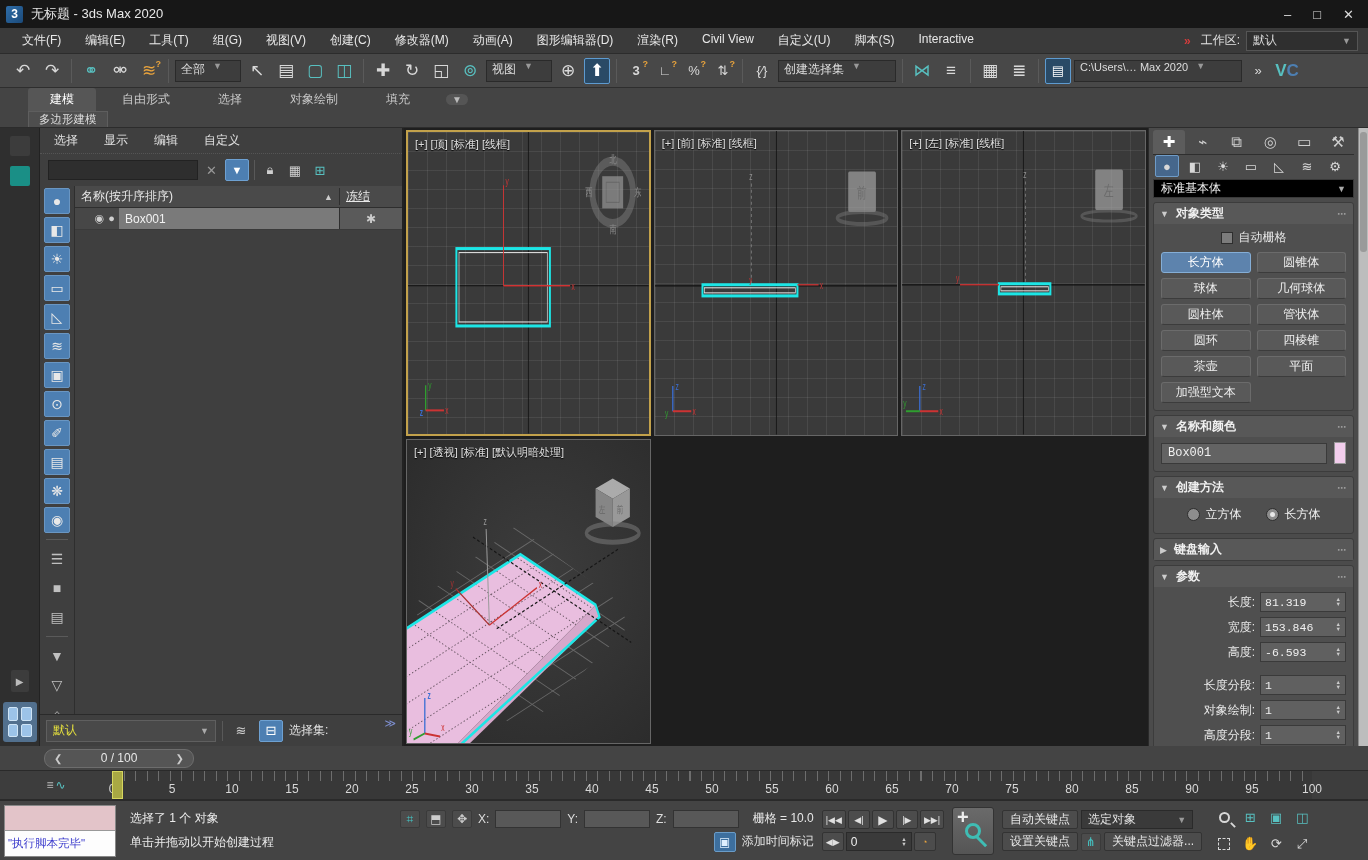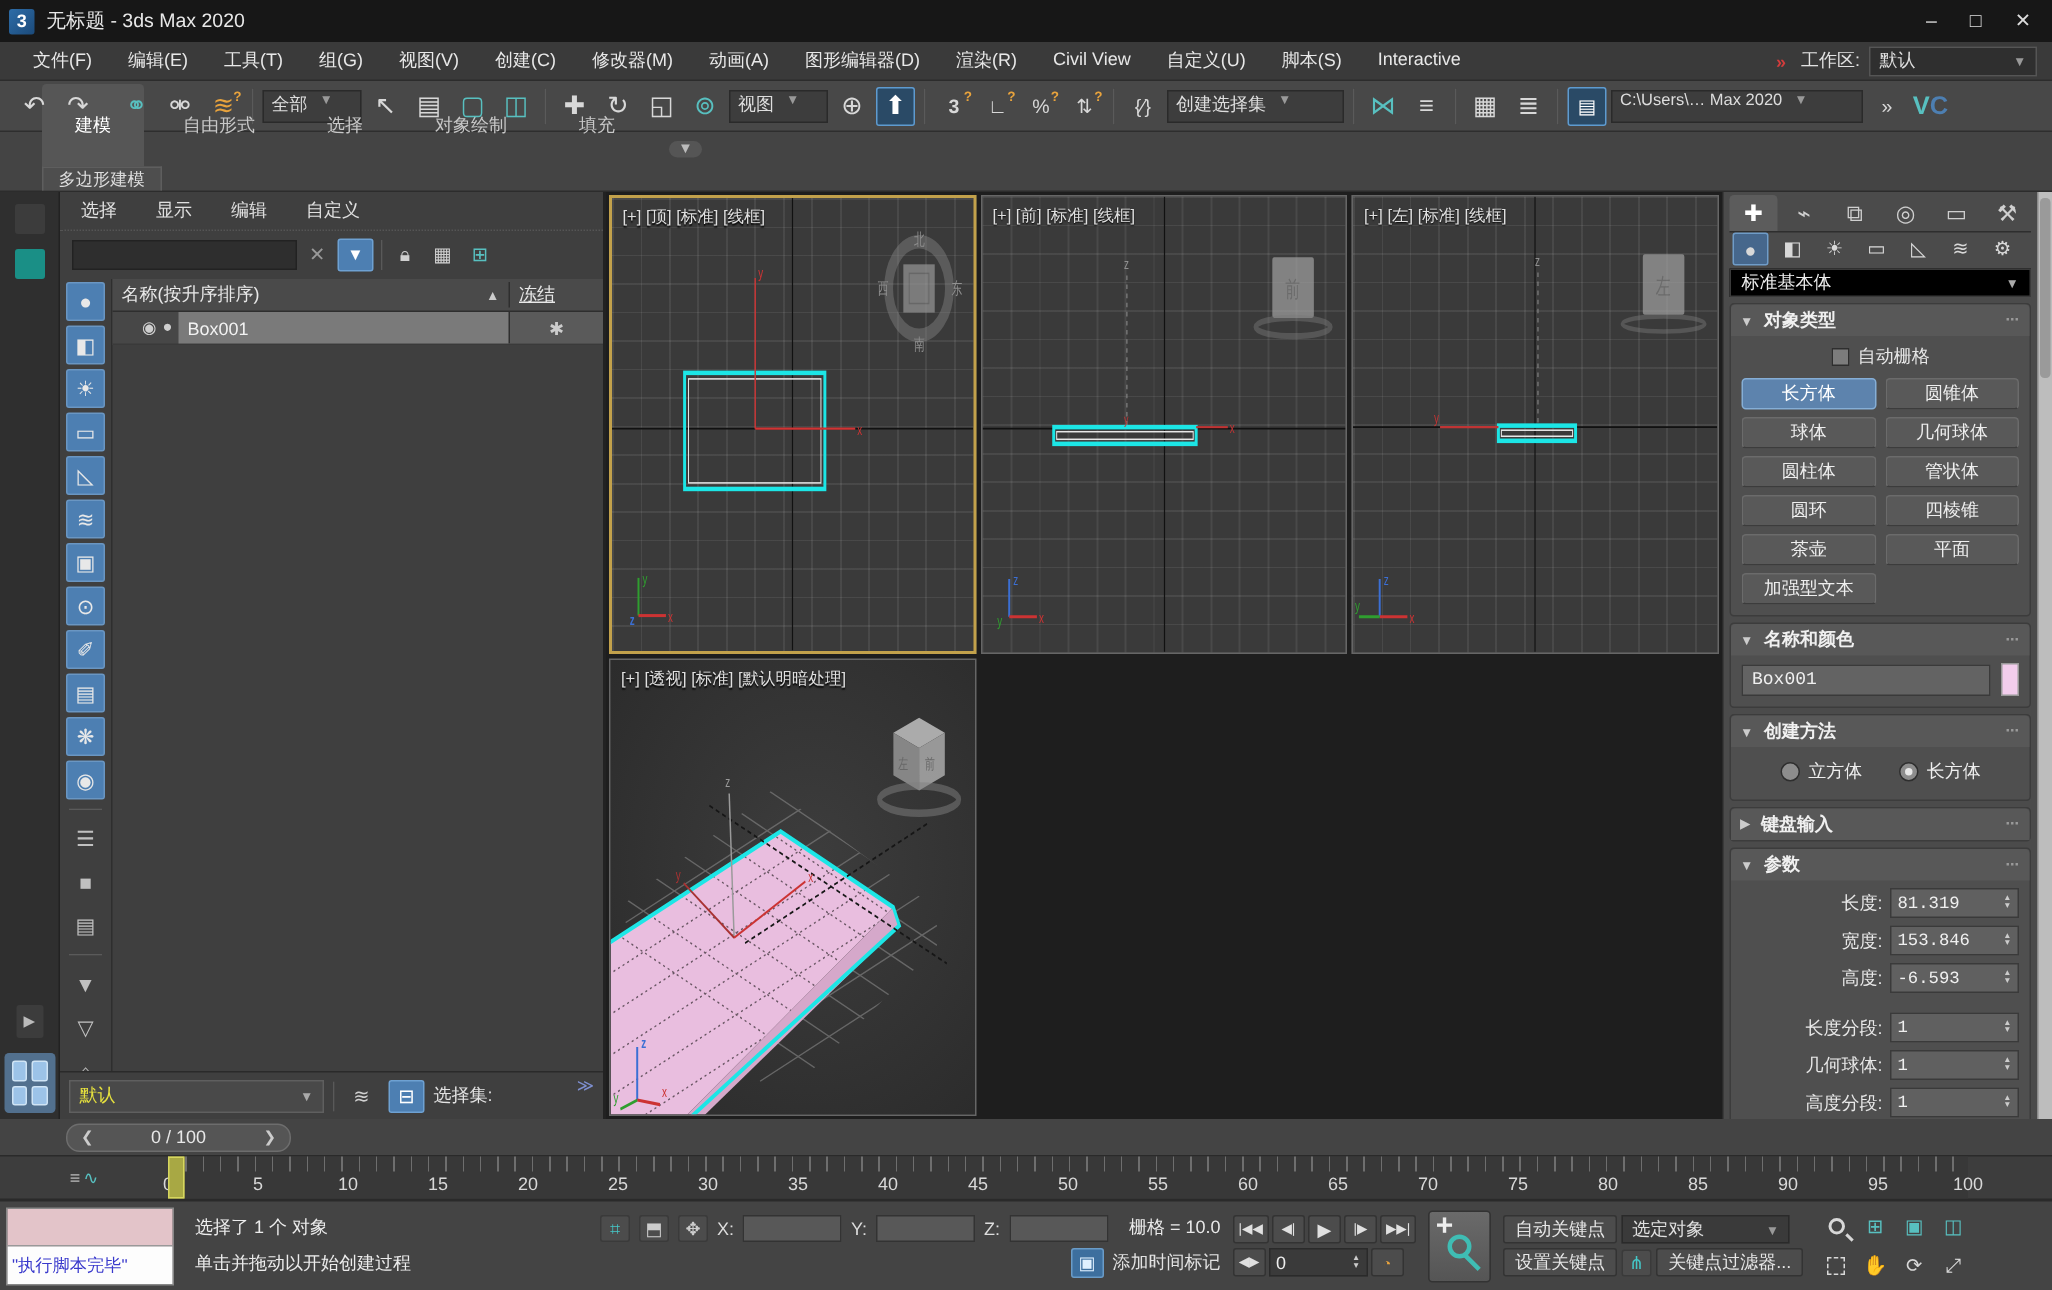--- a/index.html
+++ b/index.html
@@ -29,21 +29,21 @@
   .tb.teal { color:#58c0c0; }
   .tb.orange { color:#e8a33d; }
   .tb.active { background:#2a4a66; border:1px solid #5e9bd0; color:#fff; }
   .tb-sep { width:1px; height:24px; background:#2e2e2e; border-right:1px solid #5a5a5a; margin:0 3px; flex:none; }
   .tb-dd { height:22px; background:#3d3d3d; border:1px solid #2a2a2a; display:flex; padding:0 5px; gap:8px; color:#ddd; flex:none; }
   .tb-dd .arr { color:#999; font-size:9px; }
 
   
   .ribbon { height:40px; background:#444; border-bottom:1px solid #2c2c2c; flex:none; }
   .rtabs { height:23px; display:flex; align-items:flex-end; padding-left:28px; gap:4px; }
-  .rtab { padding:19px 22px; color:#c8c8c8; }
+  .rtab { padding:3px 22px; color:#c8c8c8; }
   .rtab.active { background:#565656; color:#fff; border-radius:3px 3px 0 0; }
   .rmin { color:#bbb; margin-left:10px; font-size:10px; align-self:center; background:#555; border-radius:7px; padding:0 6px; }
   .rpanelrow { height:16px; display:flex; padding-left:28px; }
   .rchip { background:#4e4e4e; border:1px solid #5e5e5e; border-bottom:none; padding:0 10px; font-size:11.5px; color:#ddd; }
 
   
   .main { flex:1; display:flex; min-height:0; }
   .dockleft { width:40px; background:#2f2f2f; border-right:1px solid #222; display:flex; flex-direction:column; align-items:center; padding-top:8px; gap:10px; flex:none; }
   .dockicon { width:20px; height:20px; background:#3c3c3c; border-radius:2px; }
   .dockicon.teal { background:#1a8f86; }
@@ -655,21 +655,21 @@
           <div class="pgap"></div>
           <div>
               <div class="prow">
                 <span class="plabel">长度分段:</span>
                 <span class="pfield">1<span class="spin">
                     <span>▲</span>
                     <span>▼</span>
                   </span></span>
               </div>
               <div class="prow">
-                <span class="plabel">几何球体:</span>
+                <span class="plabel">对象绘制:</span>
                 <span class="pfield">1<span class="spin">
                     <span>▲</span>
                     <span>▼</span>
                   </span></span>
               </div>
               <div class="prow">
                 <span class="plabel">高度分段:</span>
                 <span class="pfield">1<span class="spin">
                     <span>▲</span>
                     <span>▼</span>

